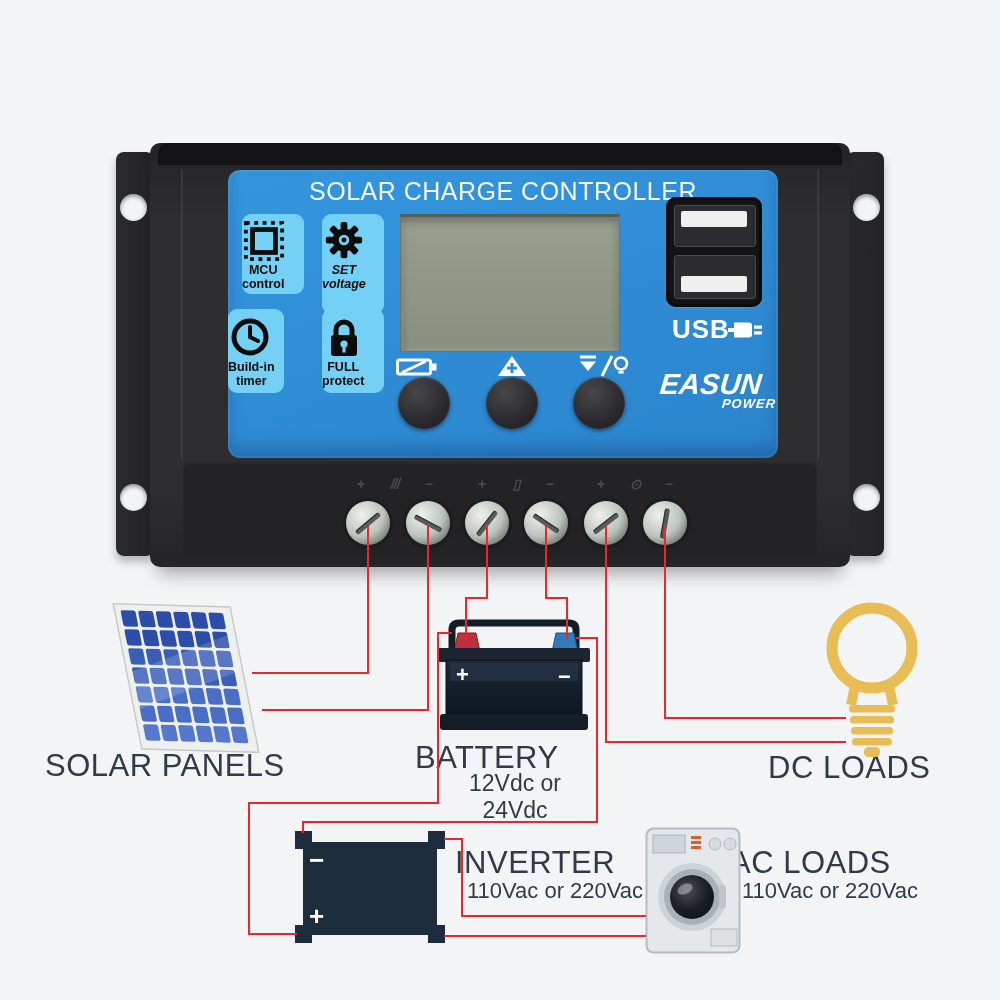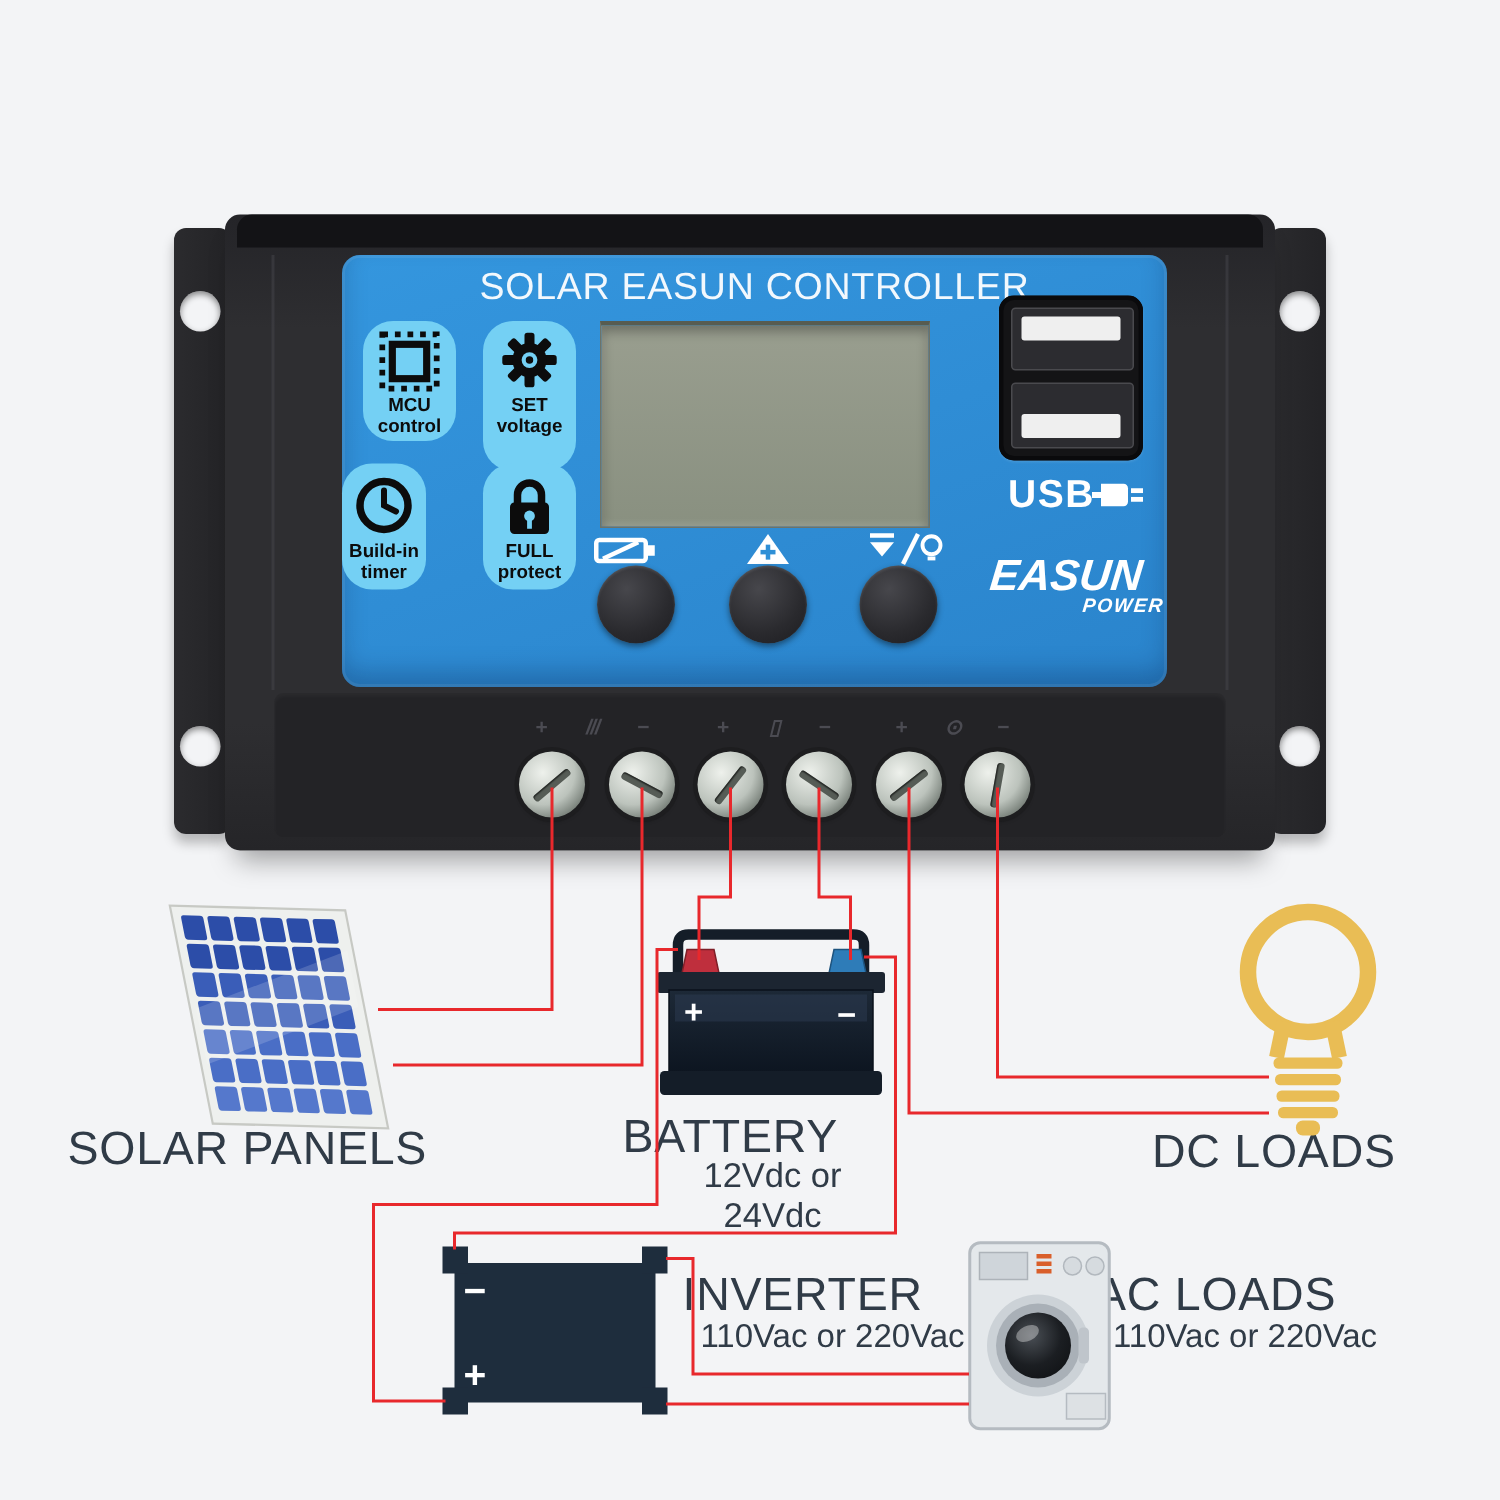--- a/index.html
+++ b/index.html
@@ -20,25 +20,25 @@
   .hole{width:27px;height:27px;border-radius:50%;background:#f3f4f6;box-shadow:inset 0 2px 4px rgba(0,0,0,.45);}
   #body{left:150px;top:143px;width:700px;height:424px;background:linear-gradient(180deg,#242428 0%,#2e2e31 18%,#2e2e31 80%,#252528 100%);
     border-radius:10px;box-shadow:0 14px 18px -8px rgba(0,0,0,.35);}
   #body-top{left:158px;top:143px;width:684px;height:22px;background:#131316;border-radius:10px 10px 0 0;}
   .bevel{top:170px;width:2px;height:290px;background:#4a4a4f;opacity:.45;}
   #panel{left:228px;top:170px;width:550px;height:288px;border-radius:12px;
     background:linear-gradient(160deg,#3496de,#2a84cc);
     box-shadow:inset 0 0 0 2px rgba(255,255,255,.07), inset 0 -10px 16px rgba(0,20,60,.25);}
   #panel-title{left:228px;top:177px;width:550px;text-align:center;color:#f2f8fd;font-size:25px;letter-spacing:.5px;}
 
-  .tile{background:#74d0f4;border-radius:20px;text-align:center;color:#0c0c0c;
-    display:flex;flex-direction:column;align-items:center;justify-content:flex-start;padding-top:6px;box-sizing:border-box;}
+  .tile{background:#74d0f4;border-radius:9px;text-align:center;color:#0c0c0c;
+    display:flex;flex-direction:column;align-items:flex-start;justify-content:flex-start;padding-top:6px;box-sizing:border-box;}
   .tile .lbl{font-size:12.5px;font-weight:bold;line-height:1.1;margin-top:2px;}
   #tile-mcu{left:242px;top:214px;width:62px;height:80px;}
-  #tile-set{left:322px;top:214px;width:62px;height:100px;}
+  #tile-set{left:322px;top:214px;width:62px;height:100px;font-style:italic;}
   #tile-timer{left:228px;top:309px;width:56px;height:84px;}
   #tile-protect{left:322px;top:309px;width:62px;height:84px;}
 
   #lcd{left:400px;top:214px;width:218px;height:134px;background:linear-gradient(180deg,#999e8f,#899080);
     border:1px solid #6e7368;border-top:3px solid #575c51;
     box-shadow:inset 0 4px 8px rgba(0,0,0,.30), inset 0 -2px 4px rgba(255,255,255,.18);}
 
   #usb-block{left:666px;top:197px;width:96px;height:110px;background:#141416;border-radius:10px;
     box-shadow:inset 0 0 0 3px #0a0a0c, 0 1px 2px rgba(255,255,255,.12);}
   .usb-shell{left:8px;width:80px;background:#2c2c30;border:1px solid #4a4a4e;border-radius:3px;position:absolute;}
@@ -92,21 +92,21 @@
       <div class="hole abs" style="left:7px;top:42px;"></div>
       <div class="hole abs" style="left:7px;top:332px;"></div>
     </div>
 
     <div id="body" class="abs"></div>
     <div id="body-top" class="abs"></div>
     <div class="abs bevel" style="left:181px;"></div>
     <div class="abs bevel" style="left:817px;"></div>
 
     <div id="panel" class="abs"></div>
-    <div id="panel-title" class="abs">SOLAR EASUN CONTROLLER</div>
+    <div id="panel-title" class="abs">SOLAR CHARGE CONTROLLER</div>
 
     <div id="tile-mcu" class="abs tile">
       <span>
         <svg width="44" height="42" viewBox="0 0 44 44">
           <rect x="10" y="10" width="24" height="24" fill="none" stroke="#0c0c0c" stroke-width="5"></rect>
           <rect x="3" y="3" width="38" height="38" fill="none" stroke="#0c0c0c" stroke-width="4" stroke-dasharray="4 4.8"></rect>
         </svg>
       </span>
       <span class="lbl"><span>MCU</span><br><span>control</span></span>
     </div>

